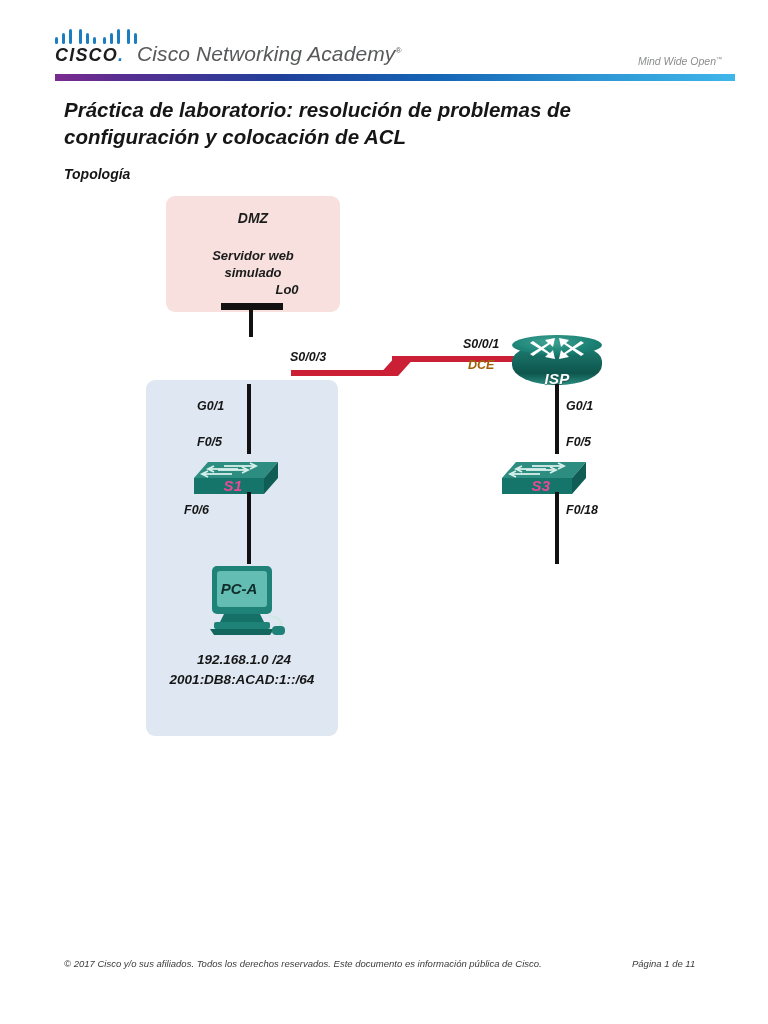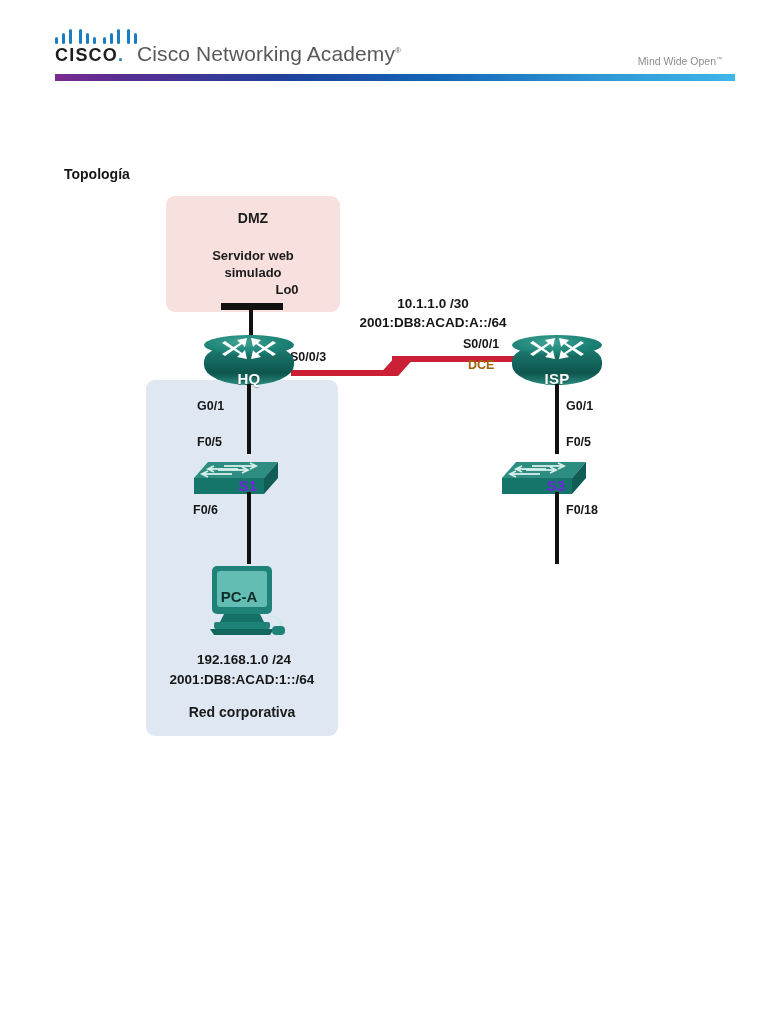--- a/index.html
+++ b/index.html
@@ -2,21 +2,21 @@
 <html><head>
 <meta charset="utf-8">
 <style>
   * { box-sizing: border-box; margin: 0; padding: 0; }
   html, body {
     width: 768px; height: 1024px;
     background: #ffffff;
     font-family: "Liberation Sans", sans-serif;
     overflow: hidden;
   }
-  .page { position: relative; width: 768px; height: 1024px; background:#fff; }
+  .page { position: relative; width: 768px; height: 1024px; background:#fff;font-style:italic; }
 
   
   .header { position:absolute; left:0; top:0; width:768px; height:86px; }
   .logo-block { position:absolute; left:55px; top:28px; width:90px; height:44px; }
   .cisco-bars { position:absolute; left:0; top:0; width:84px; height:16px; }
   .cisco-bars i {
     position:absolute; bottom:0; width:3px; background:#1a7fc1; border-radius:1.5px; display:block;
   }
   .cisco-word {
     position:absolute; left:0; top:17px;
@@ -103,29 +103,29 @@
   .router .arrows { position:absolute; left:0; top:0; width:90px; height:26px; }
   .router .name {
     position:absolute; left:0; bottom:4px; width:100%; text-align:center;
     color:#ffffff; font-size:15px; font-weight:bold; letter-spacing:.3px;
     text-shadow:0 1px 1px rgba(0,0,0,.35);
   }
 
   
   .switch { position:absolute; width:84px; height:46px; }
   .switch .name {
-    position:absolute; left:16px; bottom:4px; width:76px; text-align:center;
-    color:#6d28d9; font-size:15px; font-weight:bold; letter-spacing:.3px;
+    position:absolute; left:1px; bottom:4px; width:76px; text-align:center;
+    color:#ec4899; font-size:15px; font-weight:bold; letter-spacing:.3px;
   }
 
   
   .pc { position:absolute; width:86px; height:74px; }
   .pc .name {
     position:absolute; left:4px; top:16px; width:58px; text-align:center;
-    color:#0f2d2b; font-size:15px; font-weight:bold;margin-top:8px;
+    color:#0f2d2b; font-size:15px; font-weight:bold;
   }
 
   
   .footer { position:absolute; left:0; top:958px; width:768px; height:20px; }
   .footer-left {
     position:absolute; left:64px; top:0; font-size:9.5px; color:#3b3b3b;
     white-space:nowrap; font-family:"Liberation Sans", sans-serif;
   }
   .footer-right {
     position:absolute; left:632px; top:0; font-size:9.5px; color:#3b3b3b;
@@ -155,59 +155,45 @@
       <div class="cisco-word"><span>CISCO</span><span class="cisco-dot">.</span></div>
     </div>
 
     <div class="academy-text"><span>Cisco Networking Academy</span><sup>®</sup></div>
 
     <div class="tagline"><span>Mind Wide Open</span><sup>™</sup></div>
 
     <div class="gradient-bar"></div>
   </div>
 
+  <div class="doc-title">Práctica de laboratorio: resolución de problemas de configuración y colocación de ACL</div>
   <div class="section-label">Topología</div>
 
   <div class="topology">
 
     <div class="zone zone-dmz"></div>
     <div class="zone zone-corp"></div>
 
     <div class="zone-text" style="left:166px; top:24px; width:174px; font-size:14px;">DMZ</div>
     <div class="zone-text" style="left:166px; top:62px; width:174px;">Servidor web</div>
     <div class="zone-text" style="left:166px; top:79px; width:174px;text-align:center;">simulado</div>
     <div class="zone-text" style="left:166px; top:96px; width:194px;padding-left:48px;">Lo0</div>
 
     <div class="link hbar" style="left:221px; top:117px; width:62px; height:7px;"></div>
     <div class="link vlink" style="left:249px; top:117px; height:34px;"></div>
 
-    <div class="lbl-net" style="left:313px; top:110px; width:240px;">10.1.1.0 /30</div>
-    <div class="lbl-net" style="left:313px; top:129px; width:240px;">2001:DB8:ACAD:A::/64</div>
 
     <div class="serial" style="left:291px; top:184px; width:96px; height:6px;"></div>
     <div class="serial" style="left:378px; top:170px; width:20px; height:20px; transform:skewX(-42deg); transform-origin:bottom left;"></div>
     <div class="serial" style="left:392px; top:170px; width:126px; height:6px;"></div>
 
     <div class="lbl" style="left:290px; top:164px;">S0/0/3</div>
     <div class="lbl" style="left:463px; top:151px;">S0/0/1</div>
     <div class="lbl lbl-dce" style="left:468px; top:172px;">DCE</div>
 
-    <div class="router" style="left:204px; top:149px;">
-      <div class="body"></div>
-      <div class="top"></div>
-      <svg class="arrows" viewBox="0 0 90 26">
-        <g fill="#ffffff">
-          <path d="M18,19 L36,8 L33,5 L43,3 L41,12 L38,9 L21,21 Z"></path>
-          <path d="M72,19 L54,8 L57,5 L47,3 L49,12 L52,9 L69,21 Z"></path>
-          <path d="M18,8 L36,19 L33,22 L43,24 L41,15 L38,18 L21,6 Z"></path>
-          <path d="M72,8 L54,19 L57,22 L47,24 L49,15 L52,18 L69,6 Z"></path>
-        </g>
-      </svg>
-      <div class="name">HQ</div>
-    </div>
 
     <div class="router" style="left:512px; top:149px;">
       <div class="body"></div>
       <div class="top"></div>
       <svg class="arrows" viewBox="0 0 90 26">
         <g fill="#ffffff">
           <path d="M18,19 L36,8 L33,5 L43,3 L41,12 L38,9 L21,21 Z"></path>
           <path d="M72,19 L54,8 L57,5 L47,3 L49,12 L52,9 L69,21 Z"></path>
           <path d="M18,8 L36,19 L33,22 L43,24 L41,15 L38,18 L21,6 Z"></path>
           <path d="M72,8 L54,19 L57,22 L47,24 L49,15 L52,18 L69,6 Z"></path>
@@ -233,38 +219,37 @@
           <path d="M44,17 L14,17"></path>
             <path d="M20,14 L14,17 L20,20"></path>
           <path d="M38,22 L8,22"></path>
             <path d="M14,19 L8,22 L14,25"></path>
         </g>
       </svg>
       <div class="name">S1</div>
     </div>
 
     <div class="link vlink" style="left:247px; top:306px; height:72px;"></div>
-    <div class="lbl" style="left:193px; top:317px;">F0/6</div>
+    <div class="lbl" style="left:184px; top:317px;">F0/6</div>
 
     <div class="pc" style="left:206px; top:378px;">
       <svg viewBox="0 0 86 74" width="86" height="74">
         <rect x="6" y="2" width="60" height="48" rx="5" fill="#1f8279"></rect>
         <rect x="11" y="7" width="50" height="36" rx="3" fill="#63bdb2"></rect>
         <polygon points="18,50 54,50 58,58 14,58" fill="#157168"></polygon>
         <rect x="8" y="58" width="56" height="7" rx="2" fill="#1f8279"></rect>
         <polygon points="4,65 68,65 64,71 8,71" fill="#12665e"></polygon>
         <path d="M64,52 C76,54 78,60 72,64" stroke="#cfe9e5" stroke-width="2.4" fill="none"></path>
         <rect x="66" y="62" width="13" height="9" rx="4" fill="#1f8279"></rect>
       </svg>
       <div class="name">PC-A</div>
     </div>
 
     <div class="lbl-net" style="left:146px; top:466px; width:196px;">192.168.1.0 /24</div>
     <div class="lbl-net" style="left:146px; top:486px; width:192px;">2001:DB8:ACAD:1::/64</div>
-    <div class="zone-text" style="left:146px; top:518px; width:192px; font-size:14px;">Red corporativa</div>
 
     <div class="link vlink" style="left:555px; top:198px; height:70px;"></div>
     <div class="lbl" style="left:566px; top:213px;">G0/1</div>
     <div class="lbl" style="left:566px; top:249px;">F0/5</div>
 
     <div class="switch" style="left:502px; top:266px;">
       <svg viewBox="0 0 84 46" width="84" height="46">
         <polygon points="14,10 84,10 70,26 0,26" fill="#2d8d80"></polygon>
         <polygon points="0,26 70,26 70,42 0,42" fill="#16756b"></polygon>
         <polygon points="70,26 84,10 84,26 70,42" fill="#0f5d55"></polygon>
@@ -281,14 +266,18 @@
       </svg>
       <div class="name">S3</div>
     </div>
 
     <div class="link vlink" style="left:555px; top:306px; height:72px;"></div>
     <div class="lbl" style="left:566px; top:317px;">F0/18</div>
 
 
   </div>
 
+  <div class="footer">
+    <div class="footer-left">© 2017 Cisco y/o sus afiliados. Todos los derechos reservados. Este documento es información pública de Cisco.</div>
+    <div class="footer-right">Página 1 de 11</div>
+  </div>
 
 </div>
 
 </body></html>

